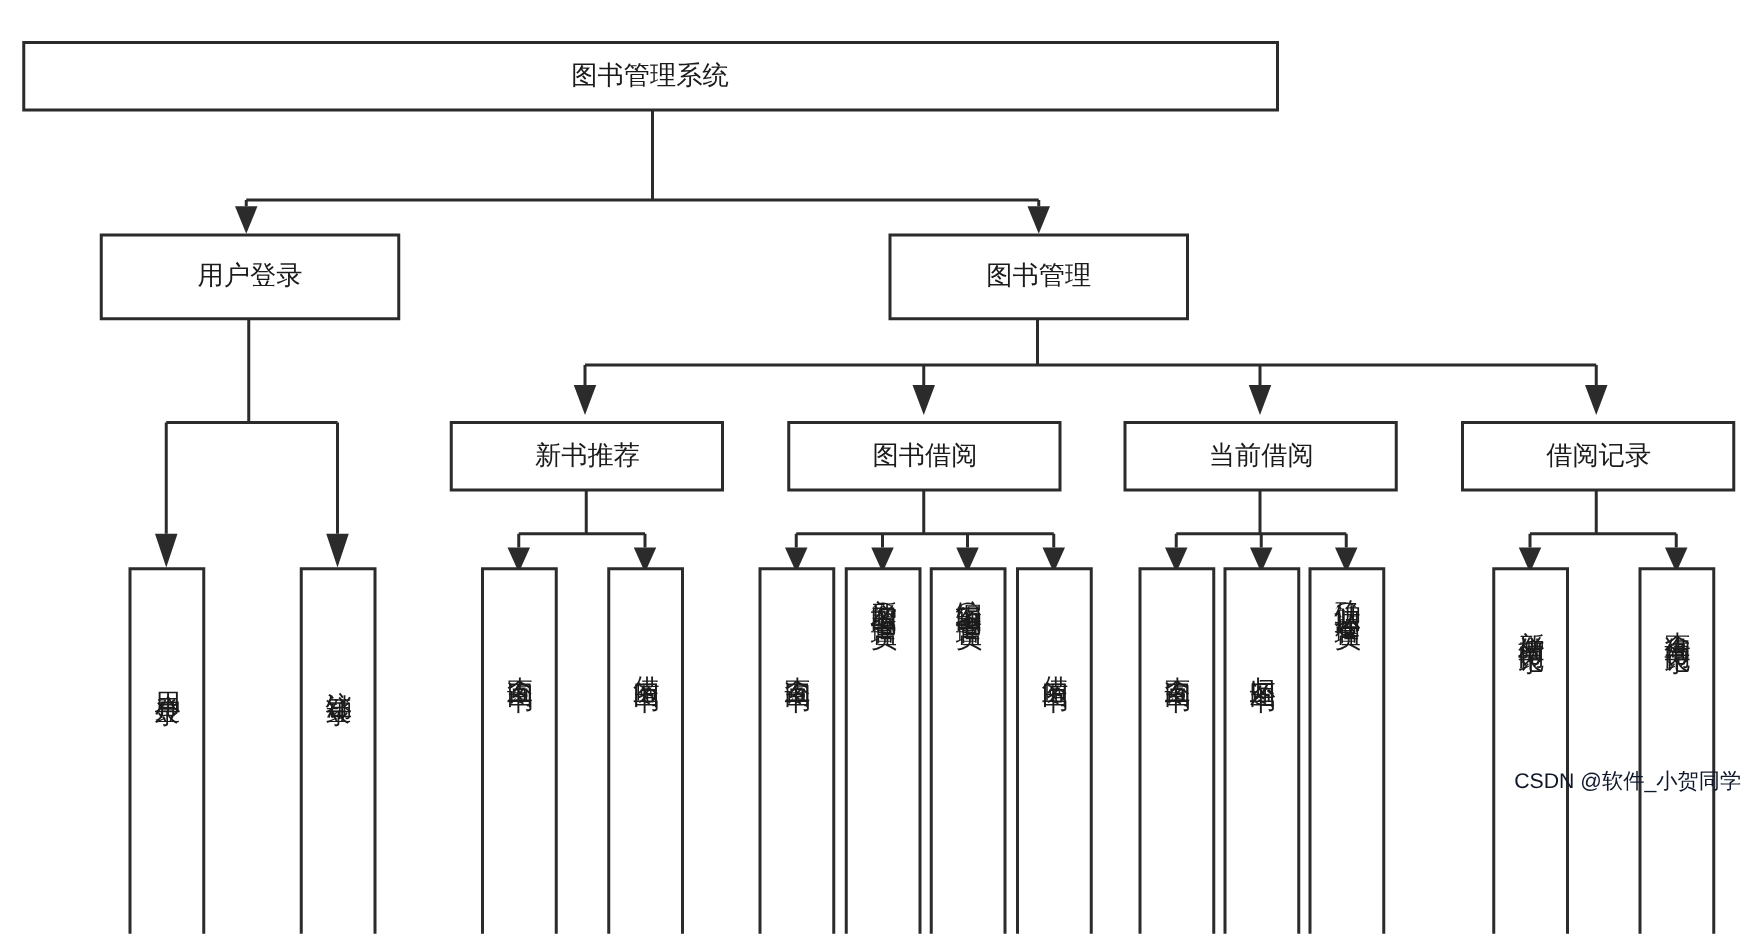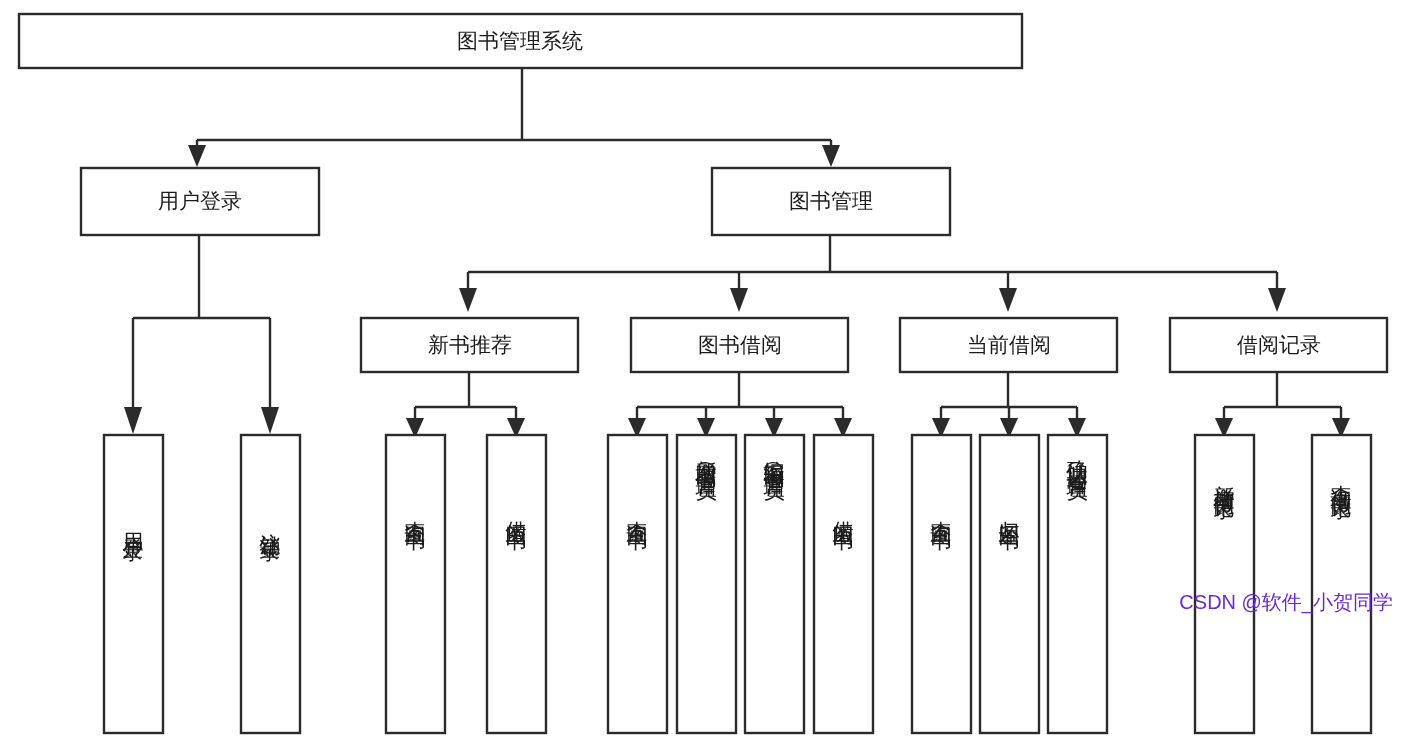--- a/index.html
+++ b/index.html
@@ -11,20 +11,21 @@
     width: 1405px;
     height: 747px;
     font-family: "Liberation Sans", "DejaVu Sans", sans-serif;
     overflow: hidden;
     position: relative;
   }
   #diagram-root {
     position: relative;
     width: 1405px;
     height: 624px;
+    margin-top: 20px;
   }
   svg.diagram {
     position: absolute;
     top: 0;
     left: 0;
     width: 1405px;
     height: 747px;
     display: block;
   }
   .node-box {
@@ -59,22 +60,22 @@
     letter-spacing: 3px;
     line-height: 1;
     white-space: nowrap;
     user-select: none;
   }
   .watermark {
     position: absolute;
     right: 12px;
     bottom: 8px;
     font-family: "Liberation Sans", "DejaVu Sans", sans-serif;
-    font-size: 20px;
-    color: #6d28d9;
+    font-size: 17px;
+    color: #0f172a;
     white-space: nowrap;
     user-select: none;
   }
 </style>
 </head>
 <body>
 
 <div id="diagram-root">
 
   <svg class="diagram" viewBox="0 0 1405 747">

